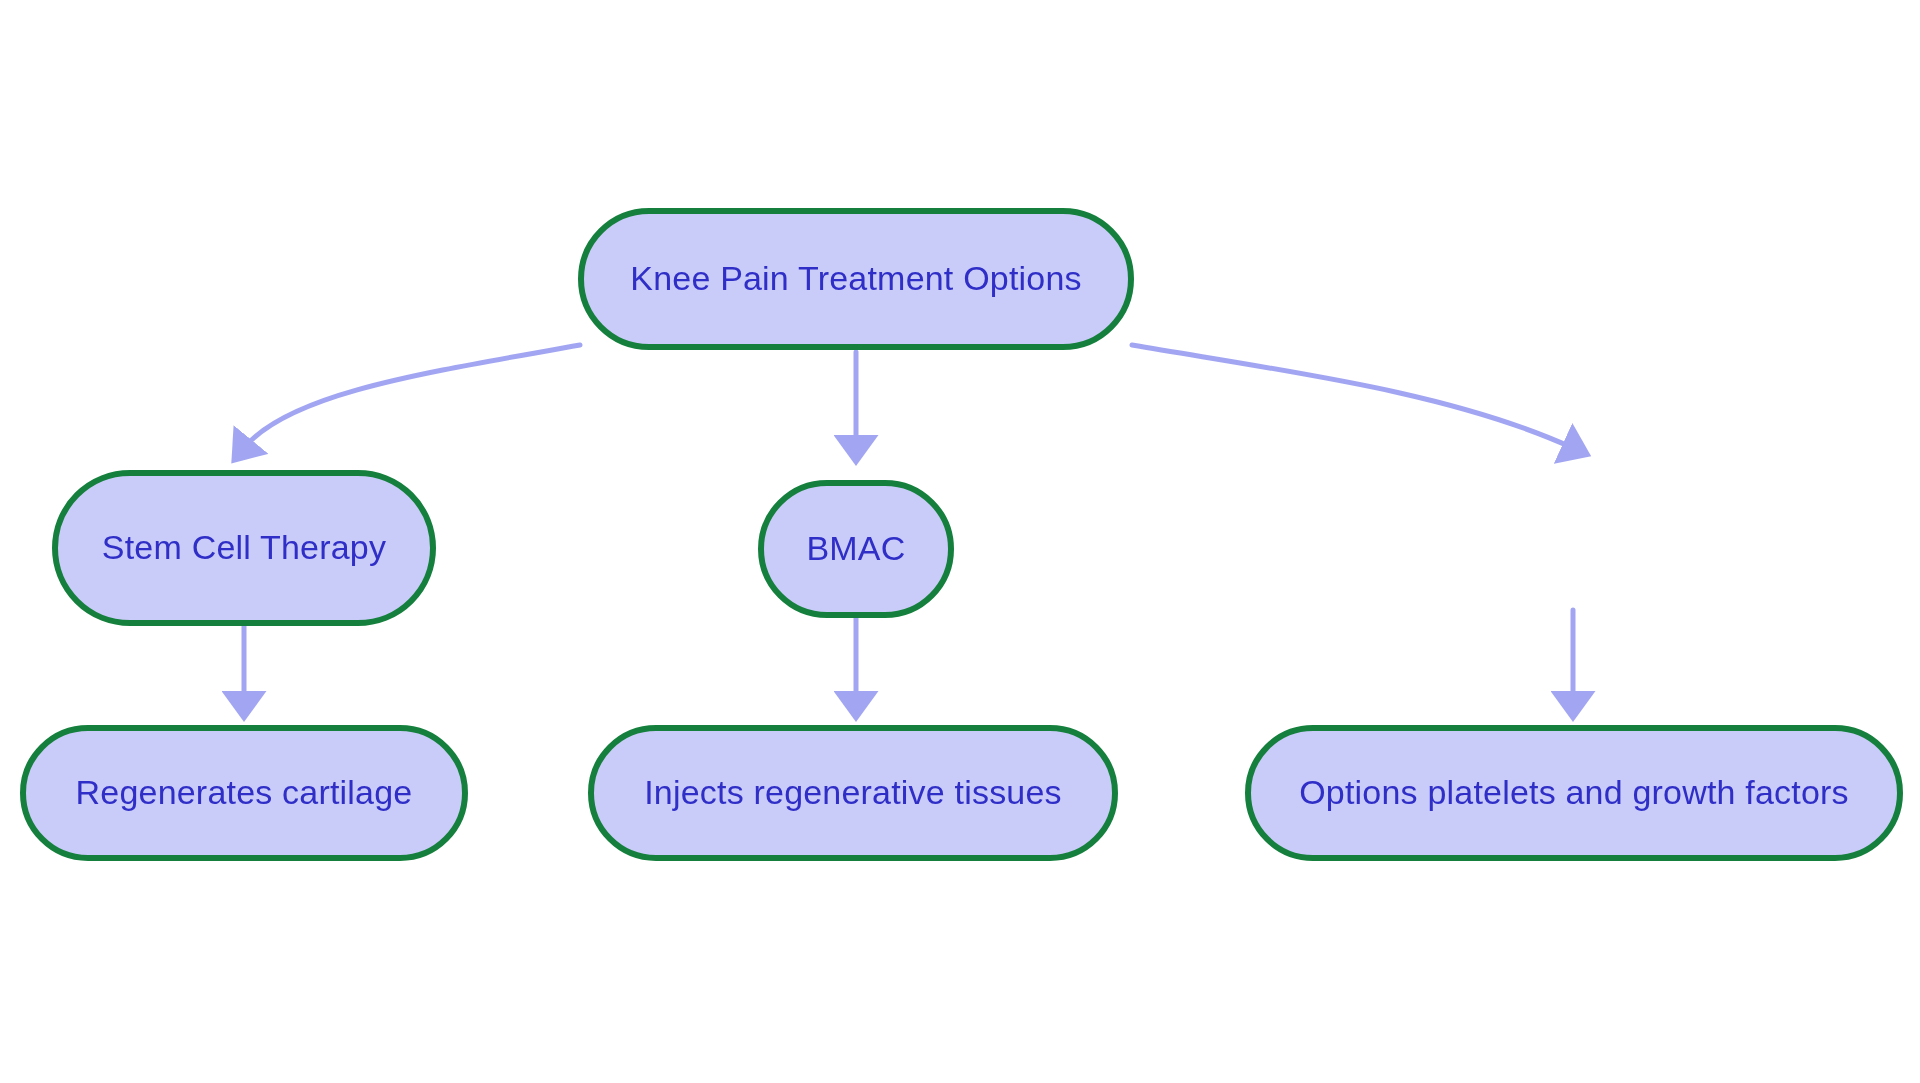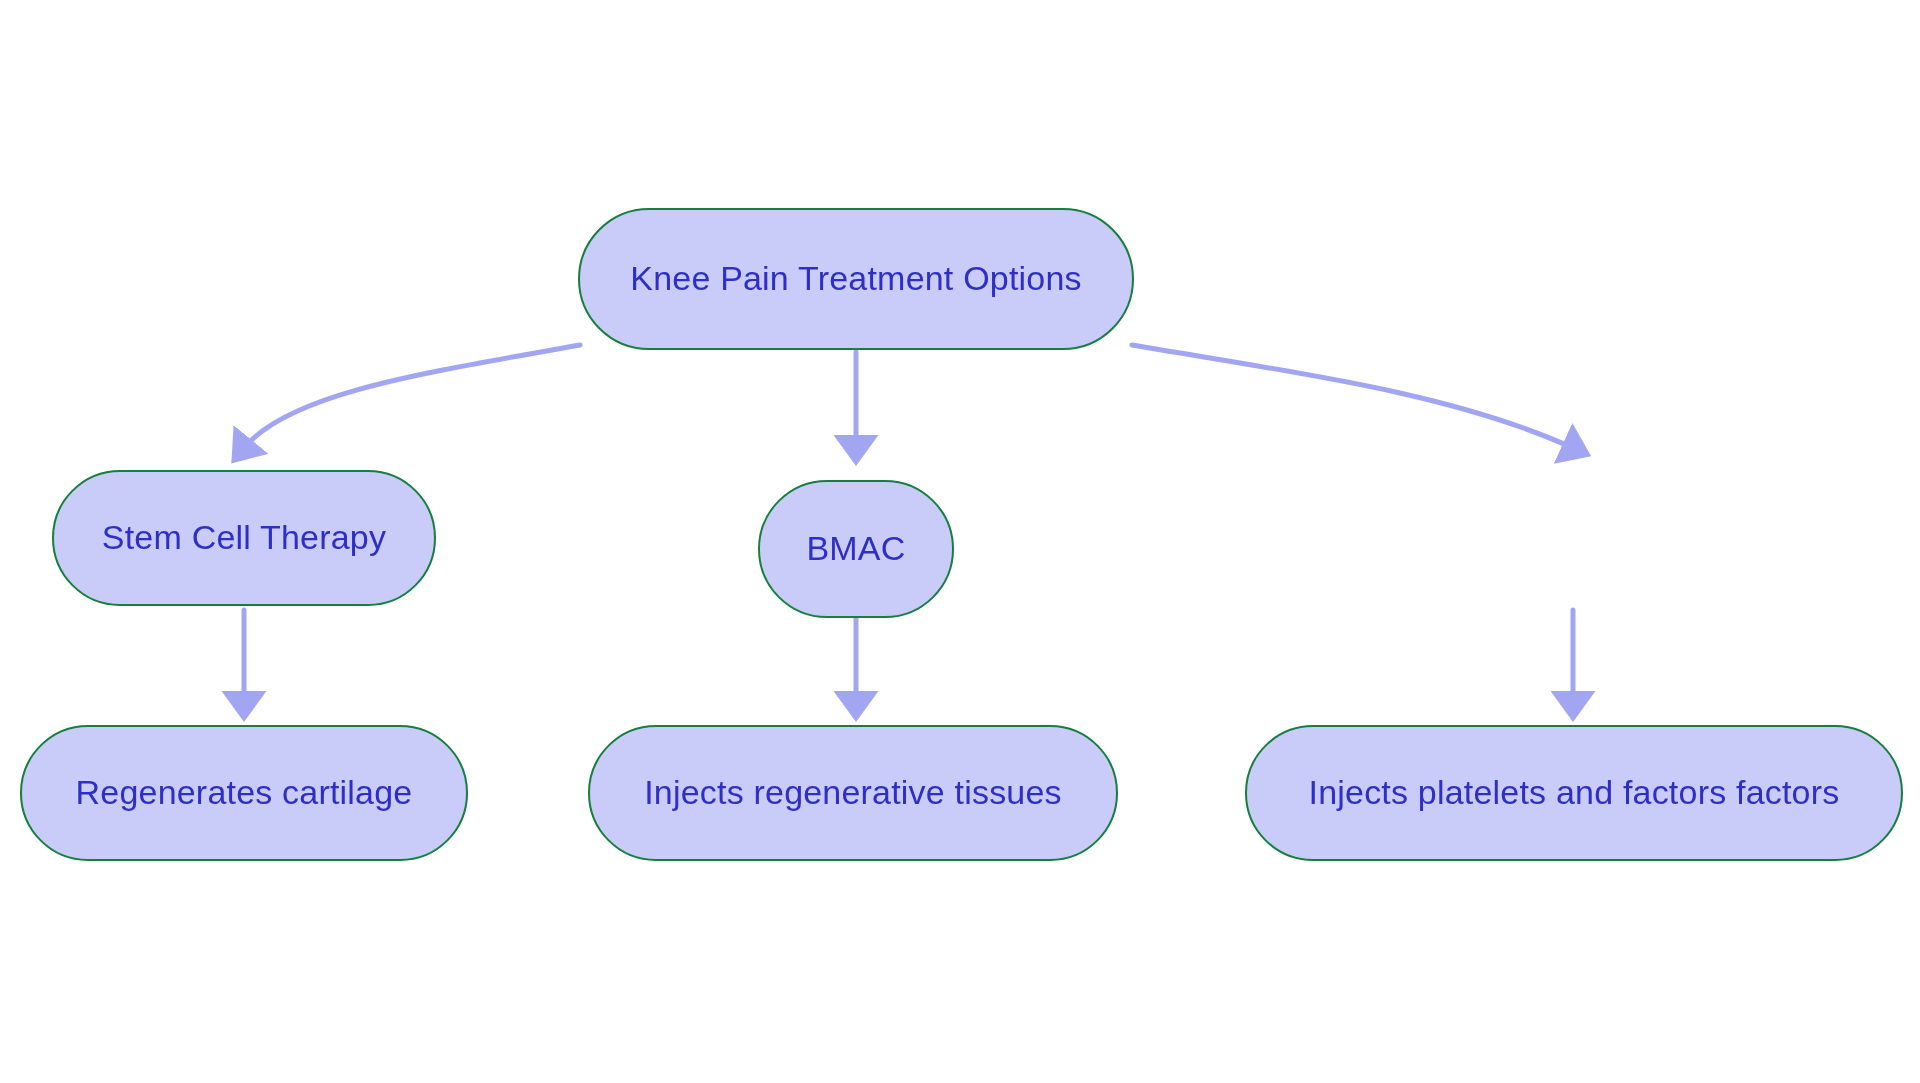--- a/index.html
+++ b/index.html
@@ -26,21 +26,21 @@
     height: 1083px;
     pointer-events: none;
   }
   .node {
     position: absolute;
     box-sizing: border-box;
     display: flex;
     align-items: center;
     justify-content: center;
     background: #c9cbf8;
-    border: 2px solid #15803d;
+    border: 6px solid #15803d;
     border-radius: 999px;
     color: #2f2fc8;
     text-align: center;
     white-space: nowrap;
     letter-spacing: 0.2px;
   }
   .node-label {
     display: block;
     line-height: 1.1;
   }
@@ -50,21 +50,21 @@
     top: 208px;
     width: 556px;
     height: 142px;
     font-size: 34px;
   }
   
   #node-stem {
     left: 52px;
     top: 470px;
     width: 384px;
-    height: 136px;
+    height: 156px;
     font-size: 34px;
   }
   #node-bmac {
     left: 758px;
     top: 480px;
     width: 196px;
     height: 138px;
     font-size: 34px;
   }
   #node-prp {
@@ -137,16 +137,16 @@
 
   <div class="node" id="node-cartilage">
     <span class="node-label">Regenerates cartilage</span>
   </div>
 
   <div class="node" id="node-tissues">
     <span class="node-label">Injects regenerative tissues</span>
   </div>
 
   <div class="node" id="node-platelets">
-    <span class="node-label">Injects platelets and factors factors</span>
+    <span class="node-label">Options platelets and growth factors</span>
   </div>
 
 </div>
 
 </body></html>

